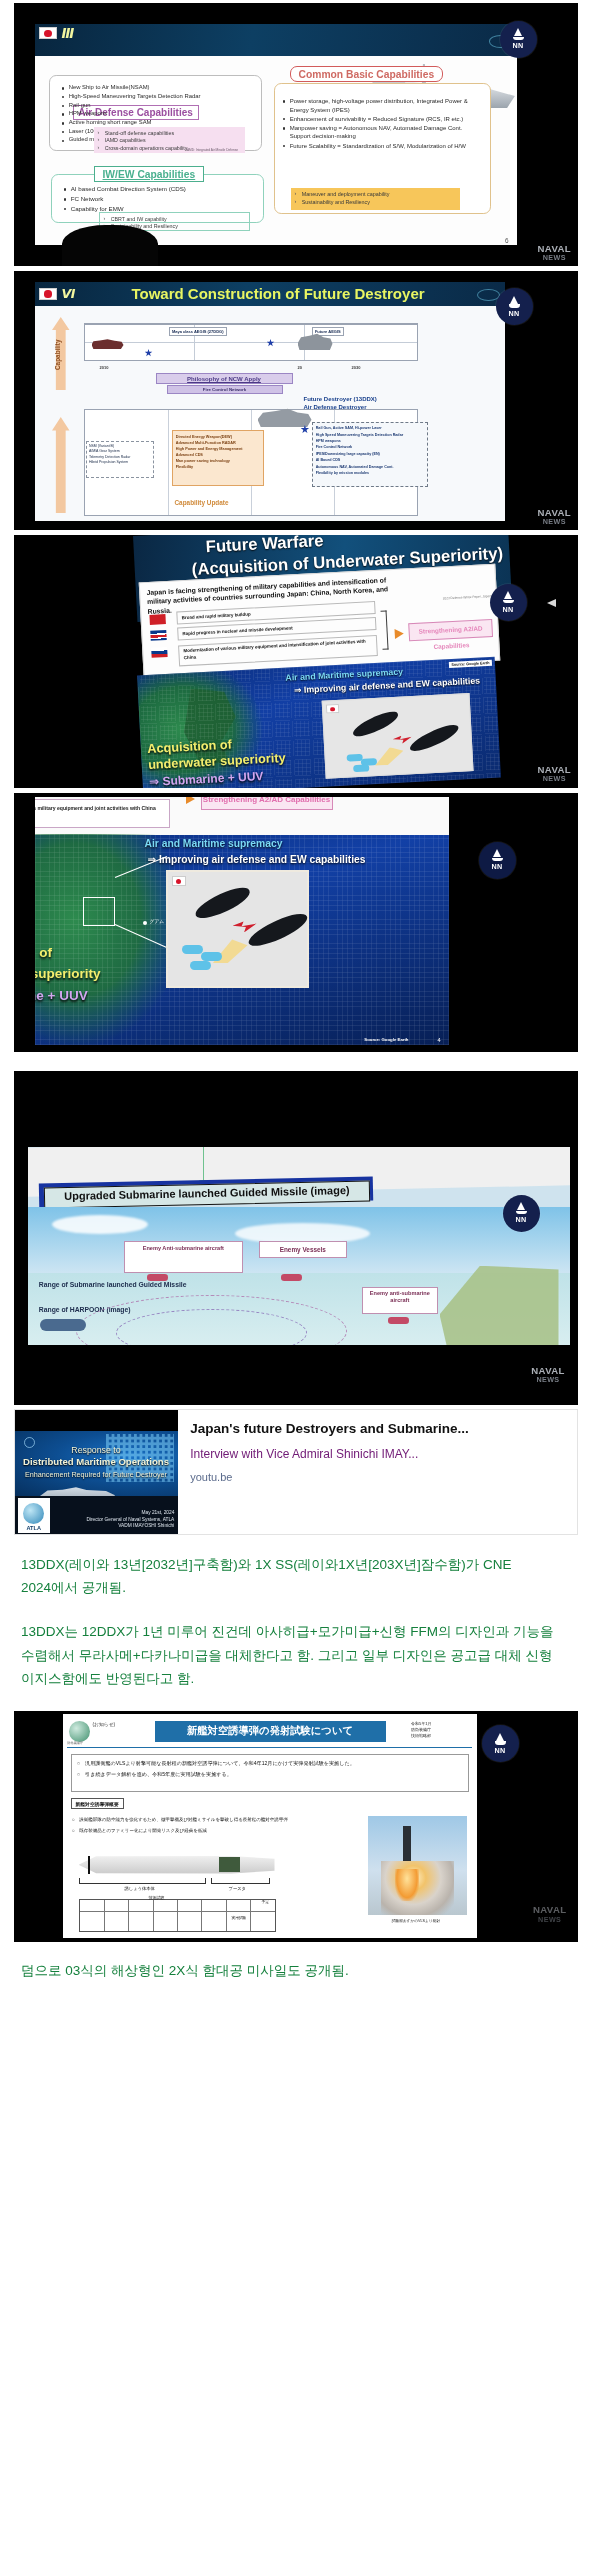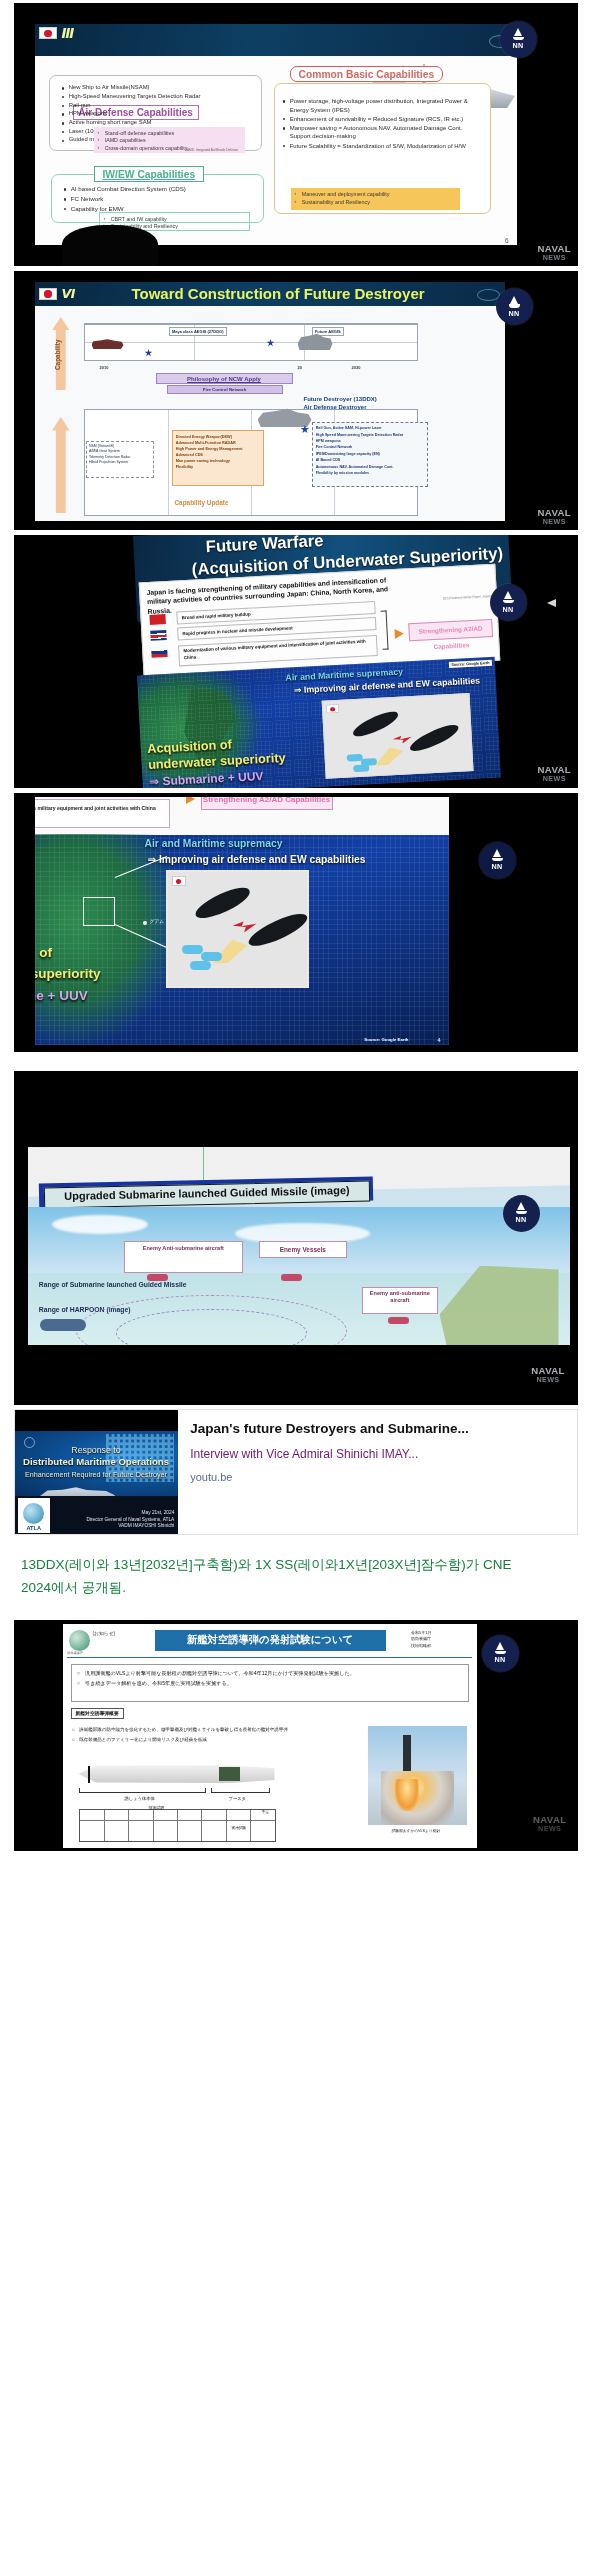--- a/index.html
+++ b/index.html
@@ -563,20 +563,21 @@
       </div>
     </div>
     <div class="yt-meta">
       <div class="yt-title">Japan's future Destroyers and Submarine...</div>
       <div class="yt-desc">Interview with Vice Admiral Shinichi IMAY...</div>
       <div class="yt-host">youtu.be</div>
     </div>
   </div>
 
   <p class="para">13DDX(레이와 13년[2032년]구축함)와 1X SS(레이와1X년[203X년]잠수함)가 CNE 2024에서 공개됨.</p>
+  <p class="para">13DDX는 12DDX가 1년 미루어 진건데 아사히급+모가미급+신형 FFM의 디자인과 기능을 수렴해서 무라사메+다카나미급을 대체한다고 함. 그리고 일부 디자인은 공고급 대체 신형 이지스함에도 반영된다고 함.</p>
 
   <div class="photo" style="height:231px;margin-bottom:14.3px;">
     <div style="position:absolute;left:49px;top:3.2px;width:414px;height:224px;background:#fff;">
 
       <div style="position:absolute;left:6.4px;top:6.4px;width:21px;height:21px;border-radius:50%;
           background:radial-gradient(circle at 35% 35%,#cfeadf,#3e8f6c);"></div>
       <div style="position:absolute;left:30px;top:6.4px;font-size:4.8px;color:#333;">(お知らせ)</div>
       <div style="position:absolute;left:4.8px;top:27px;font-size:3.2px;color:#555;">防衛装備庁</div>
 
       <div style="position:absolute;left:92px;top:6.4px;width:231px;height:21px;background:#1f6fa8;color:#fff;
@@ -653,15 +654,16 @@
       <div class="ship"></div>
       <div class="hull"></div>
       <span>NN</span>
     </div>
     <div class="nn-wm" style="right:11px;bottom:19px;opacity:.45;">
       <span class="big">NAVAL</span>
       <span>NEWS</span>
     </div>
   </div>
 
+  <p class="para" style="margin-bottom:24px;">덤으로 03식의 해상형인 2X식 함대공 미사일도 공개됨.</p>
 
 </div>
 
 
 </body></html>

